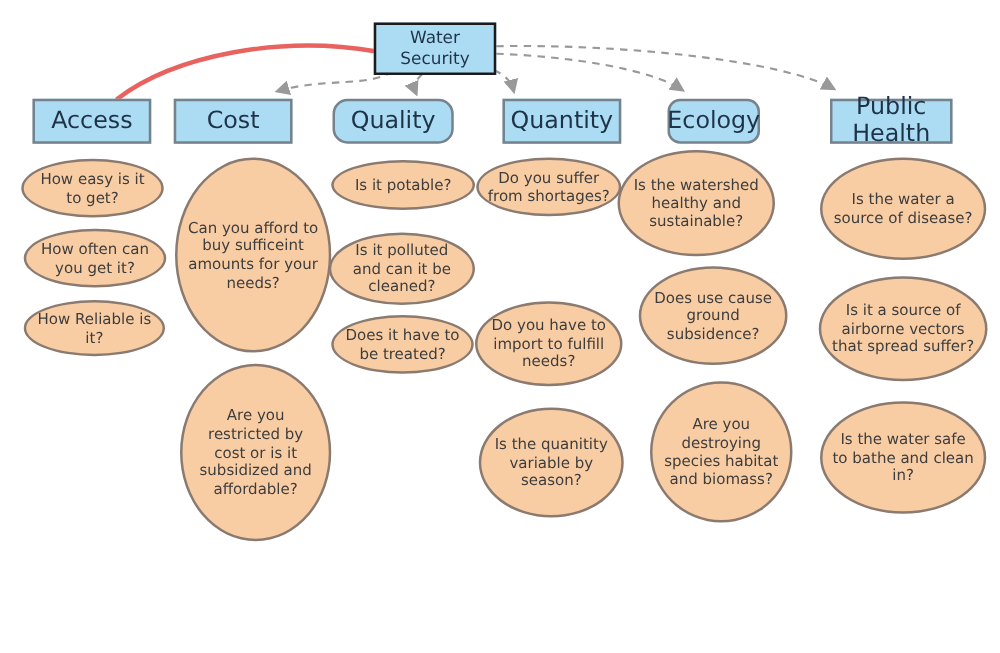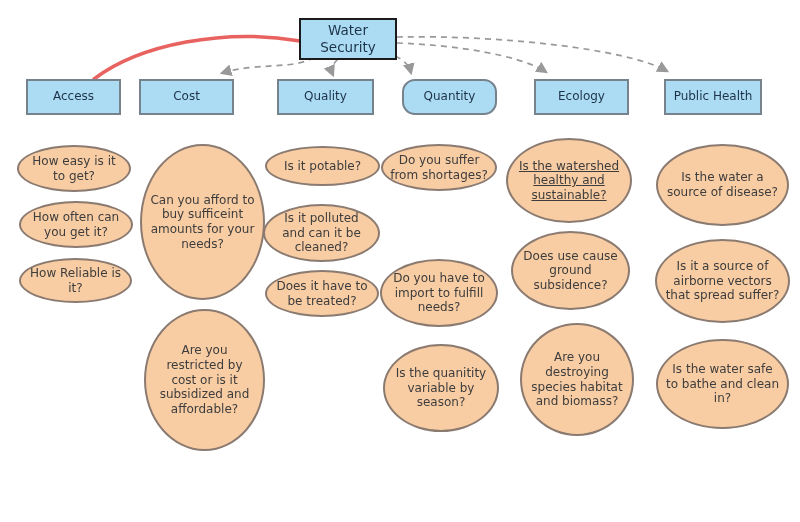--- a/index.html
+++ b/index.html
@@ -12,41 +12,41 @@
   #stage { position: absolute; left: 0; top: 0; width: 800px; height: 522px; }
   #links { position: absolute; left: 0; top: 0; width: 800px; height: 522px; }
   .redlink { fill: none; stroke: var(--red-link, #e8625f); stroke-width: 3.5; stroke-linecap: round; }
   .dashed  { fill: none; stroke: var(--dashed-link, #999); stroke-width: 1.7; stroke-dasharray: 6 5; }
   .arrowhead { fill: var(--dashed-link, #999); }
   .cat-box {
     position: absolute; height: 36px; box-sizing: border-box;
     background: var(--box-fill, #abdcf4);
     border: 2px solid var(--box-border, #76828c);
     display: flex; align-items: center; justify-content: center;
-    font-size: 12px; color: var(--box-text, #1e3348);
+    font-size: 19px; color: var(--box-text, #1e3348);
     text-align: center; line-height: 1.15; cursor: pointer;
   }
   .root-box {
     position: absolute; left: 299px; top: 18px; width: 98px; height: 42px;
     box-sizing: border-box;
     background: var(--box-fill, #abdcf4);
     border: 2px solid var(--root-border, #1b1b1b);
     display: flex; align-items: center; justify-content: center;
     font-size: 13.5px; color: var(--box-text, #1e3348);
     text-align: center; line-height: 1.25; padding: 0 12px; cursor: pointer;
   }
   .ellipse {
     position: absolute; box-sizing: border-box;
     background: var(--ellipse-fill, #f9cda4);
     border: 2px solid var(--ellipse-border, #8a7a70);
     border-radius: 50%;
     display: flex; align-items: center; justify-content: center;
     text-align: center; font-size: 12px; line-height: 1.22;
     color: var(--ellipse-text, #3d3d3d);
-    padding: 4px 7px; cursor: pointer; margin-top: 18px;
+    padding: 4px 7px; cursor: pointer;
   }
 </style>
 </head>
 <body style="--background: #ffffff; --box-fill: #abdcf4; --box-border: #76828c; --root-border: #1b1b1b; --box-text: #1e3348; --ellipse-fill: #f9cda4; --ellipse-border: #8a7a70; --ellipse-text: #3d3d3d; --red-link: #e8625f; --dashed-link: #999999;">
 
 <div id="stage">
 
   <svg id="links" viewBox="0 0 800 522" xmlns="http://www.w3.org/2000/svg">
     <defs>
       <marker id="arrow" viewBox="0 0 10 10" refX="8" refY="5" markerWidth="7" markerHeight="7" orient="auto">
@@ -58,41 +58,41 @@
     <path class="dashed" marker-end="url(#arrow)" d="M 338 59 C 333 64, 330 68, 333 75"></path>
     <path class="dashed" marker-end="url(#arrow)" d="M 395 56 C 404 60, 409 65, 411 73"></path>
     <path class="dashed" marker-end="url(#arrow)" d="M 397 43 C 455 45, 520 55, 546 72"></path>
     <path class="dashed" marker-end="url(#arrow)" d="M 397 37 C 495 35, 625 48, 667 71"></path>
   </svg>
 
   <div class="root-box">Water Security</div>
 
   <div class="cat-box" style="left:26px;  width:95px; top:79px;">Access</div>
   <div class="cat-box" style="left:139px; width:95px; top:79px;text-align:center;">Cost</div>
-  <div class="cat-box" style="left:277px; width:97px; top:79px;">Quality</div>
-  <div class="cat-box" style="left:402px; width:95px; top:79px;border-radius:13px;">Quantity</div>
-  <div class="cat-box" style="left:534px; width:95px; top:79px;">Ecology</div>
+  <div class="cat-box" style="left:266px; width:97px; top:79px;border-radius:12px;">Quality</div>
+  <div class="cat-box" style="left:402px; width:95px; top:79px;">Quantity</div>
+  <div class="cat-box" style="left:534px; width:74px; top:79px;border-radius:10px;">Ecology</div>
   <div class="cat-box" style="left:664px; width:98px; top:79px;">Public Health</div>
 
   <div class="ellipse" style="left:17px;  top:127px; width:114px; height:47px;">How easy is it to get?</div>
   <div class="ellipse" style="left:19px;  top:183px; width:114px; height:47px;">How often can you get it?</div>
   <div class="ellipse" style="left:19px;  top:240px; width:113px; height:45px;">How Reliable is it?</div>
 
   <div class="ellipse" style="left:140px; top:126px; width:125px; height:156px;">Can you afford to buy sufficeint amounts for your needs?</div>
   <div class="ellipse" style="left:144px; top:291px; width:121px; height:142px;">Are you restricted by cost or is it subsidized and affordable?</div>
 
   <div class="ellipse" style="left:265px; top:128px; width:115px; height:40px;">Is it potable?</div>
   <div class="ellipse" style="left:263px; top:186px; width:117px; height:58px;">Is it polluted and can it be cleaned?</div>
   <div class="ellipse" style="left:265px; top:252px; width:114px; height:47px;">Does it have to be treated?</div>
 
   <div class="ellipse" style="left:381px; top:126px; width:116px; height:47px;">Do you suffer from shortages?</div>
   <div class="ellipse" style="left:380px; top:241px; width:118px; height:68px;">Do you have to import to fulfill needs?</div>
   <div class="ellipse" style="left:383px; top:326px; width:116px; height:88px;">Is the quanitity variable by season?</div>
 
-  <div class="ellipse" style="left:506px; top:120px; width:126px; height:85px;text-decoration:underline;">Is the watershed healthy and sustainable?</div>
+  <div class="ellipse" style="left:494px; top:120px; width:126px; height:85px;">Is the watershed healthy and sustainable?</div>
   <div class="ellipse" style="left:511px; top:213px; width:119px; height:79px;">Does use cause ground subsidence?</div>
   <div class="ellipse" style="left:520px; top:305px; width:114px; height:113px;">Are you destroying species habitat and biomass?</div>
 
   <div class="ellipse" style="left:656px; top:126px; width:133px; height:82px;">Is the water a source of disease?</div>
   <div class="ellipse" style="left:655px; top:221px; width:135px; height:84px;">Is it a source of airborne vectors that spread suffer?</div>
   <div class="ellipse" style="left:656px; top:321px; width:133px; height:90px;">Is the water safe to bathe and clean in?</div>
 
 </div>
 
 </body></html>

